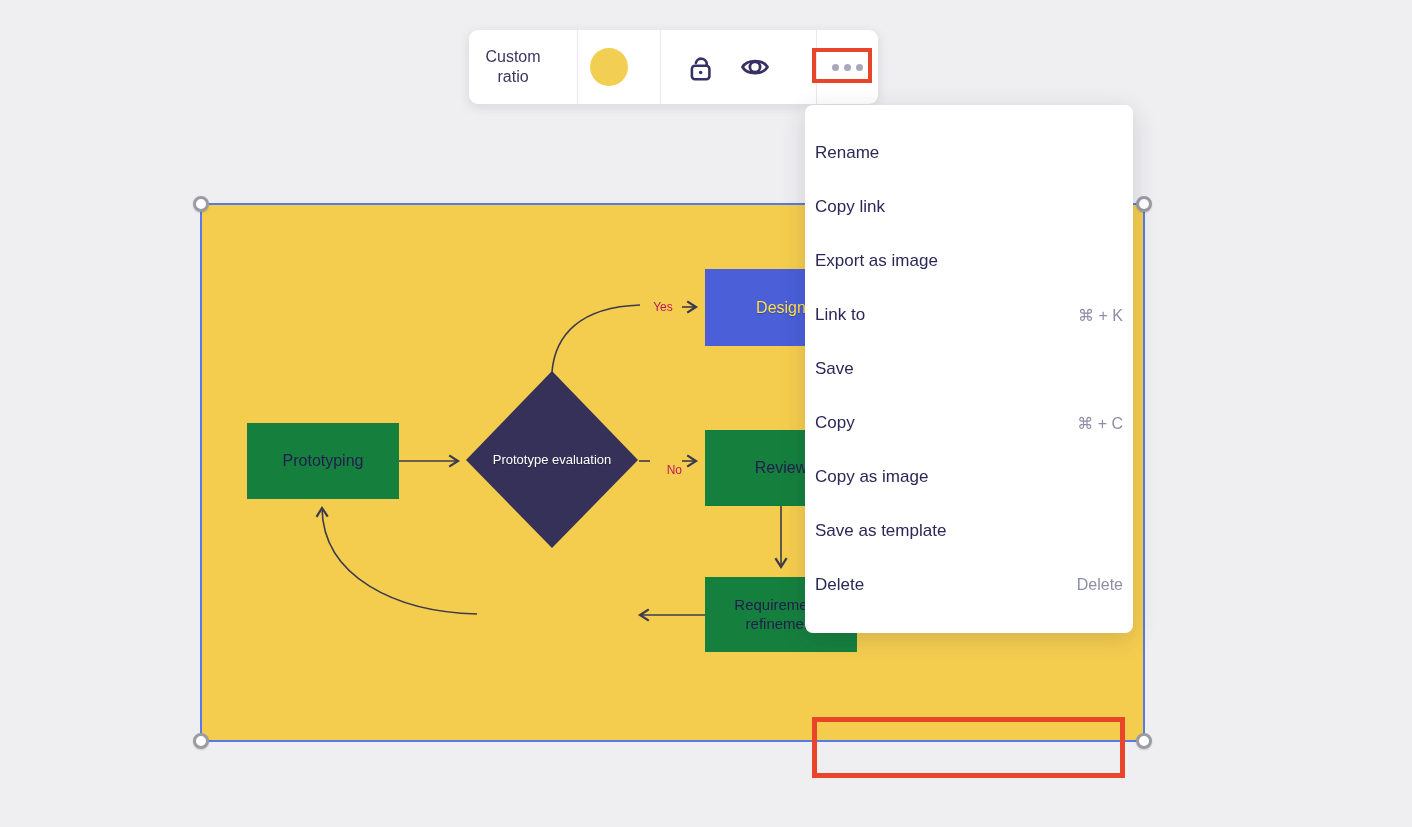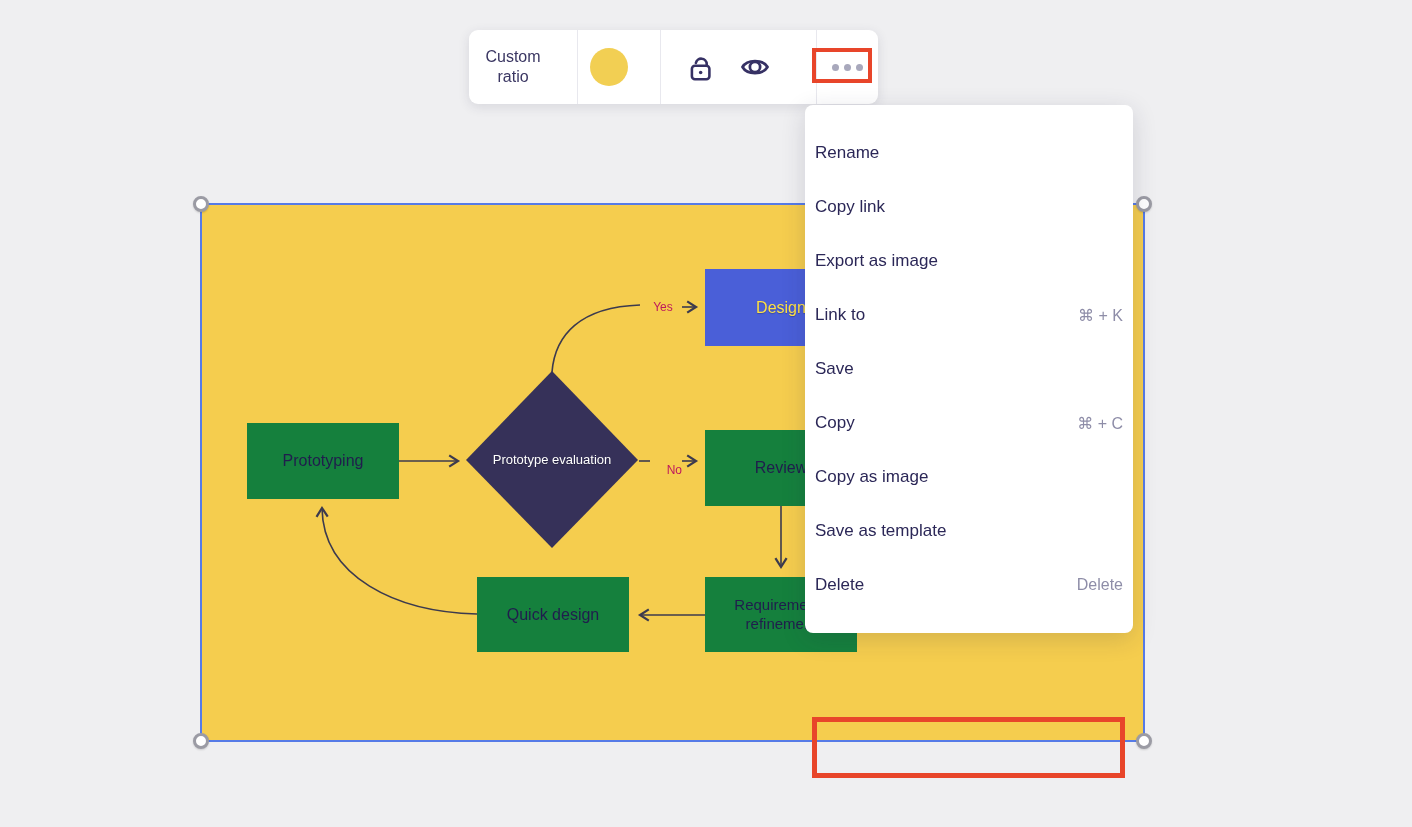--- a/index.html
+++ b/index.html
@@ -126,23 +126,20 @@
     </div>
     <div class="node blue n-design">
       <span>Design</span>
     </div>
     <div class="node pink n-review">
       <span>Review</span>
     </div>
     <div class="node pink n-requirements">
       <span>Requirements refinement</span>
     </div>
-    <div class="node pink n-quick">
-      <span>Quick design</span>
-    </div>
 
     <div class="edge-label l-yes">
       <span>Yes</span>
     </div>
     <div class="edge-label l-no">
       <span>No</span>
     </div>
 
     <div class="handle h-tl"></div>
     <div class="handle h-tr"></div>

